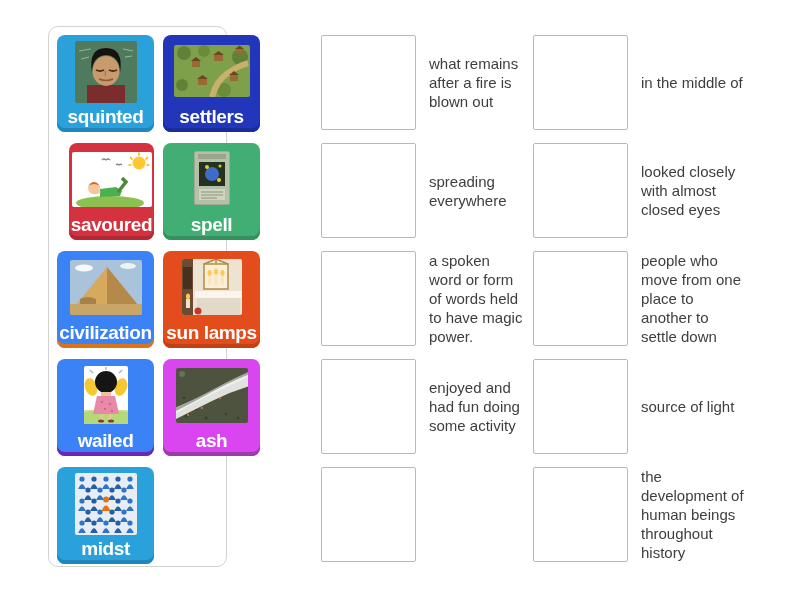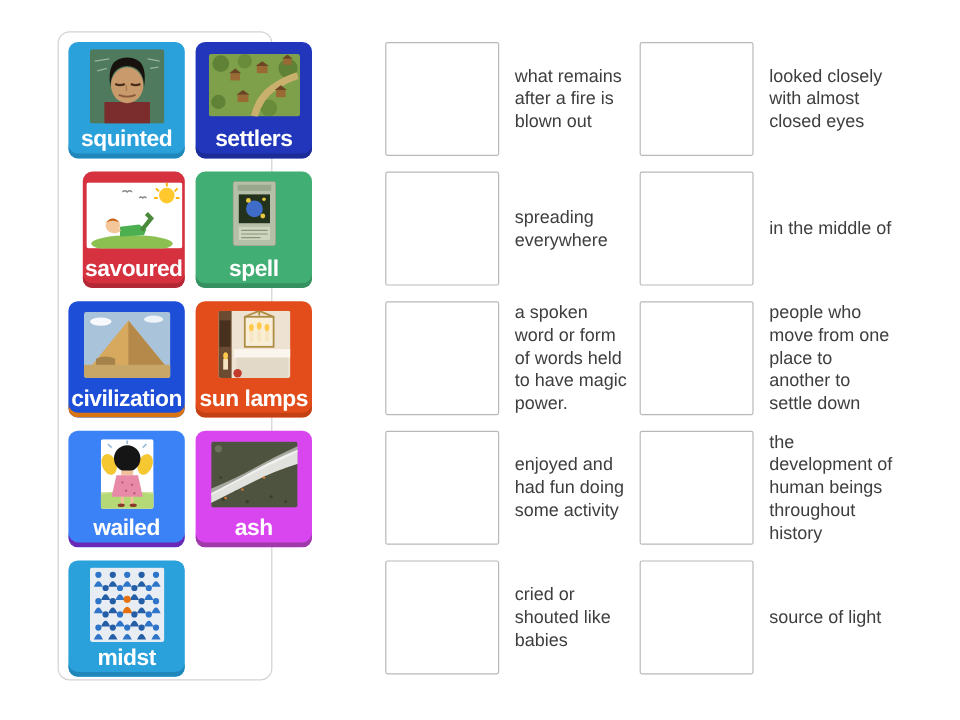--- a/index.html
+++ b/index.html
@@ -118,21 +118,21 @@
             <g stroke="#8a9478" stroke-width="1">
                 <line x1="7" y1="41" x2="29" y2="41"></line>
             <line x1="7" y1="44" x2="29" y2="44"></line>
                 <line x1="7" y1="47" x2="23" y2="47"></line>
               </g>
           </svg>
         </div>
         <span class="card-label">spell</span>
       </div>
 
-      <div class="card" style="background: #1d4ed8; box-shadow: rgb(217, 118, 19) 0px -4px 0px inset;">
+      <div class="card" style="background: #3b82f6; box-shadow: rgb(217, 118, 19) 0px -4px 0px inset;">
         <div class="card-img" style="top:9px">
           <svg width="72" height="55" viewBox="0 0 72 55">
             <rect width="72" height="55" fill="#a9c3da"></rect>
             <ellipse cx="14" cy="8" rx="9" ry="3.5" fill="#ffffff" opacity="0.9"></ellipse>
             <ellipse cx="58" cy="6" rx="8" ry="3" fill="#ffffff" opacity="0.8"></ellipse>
             <polygon points="37,7 68,45 6,45" fill="#d6a95e"></polygon>
             <polygon points="37,7 68,45 37,45" fill="#b5894a"></polygon>
             <rect y="44" width="72" height="11" fill="#c8a668"></rect>
             <path d="M10 44 h16 v-5 q-8 -4 -16 0 z" fill="#a5824a"></path>
           </svg>
@@ -286,40 +286,39 @@
     <div class="match-row">
       <div class="drop-box"></div>
       <div class="def-text">a spoken word or form of words held to have magic power.</div>
     </div>
     <div class="match-row">
       <div class="drop-box"></div>
       <div class="def-text">enjoyed and had fun doing some activity</div>
     </div>
     <div class="match-row">
       <div class="drop-box"></div>
-      <div class="def-text">cried or shouted like babies</div>
     </div>
   </div>
 
   <div class="match-col col-right">
     <div class="match-row">
       <div class="drop-box"></div>
+      <div class="def-text">in the middle of</div>
+    </div>
+    <div class="match-row">
+      <div class="drop-box"></div>
       <div class="def-text">looked closely with almost closed eyes</div>
     </div>
     <div class="match-row">
       <div class="drop-box"></div>
-      <div class="def-text">in the middle of</div>
-    </div>
-    <div class="match-row">
-      <div class="drop-box"></div>
       <div class="def-text">people who move from one place to another to settle down</div>
     </div>
     <div class="match-row">
       <div class="drop-box"></div>
+      <div class="def-text">source of light</div>
+    </div>
+    <div class="match-row">
+      <div class="drop-box"></div>
       <div class="def-text">the development of human beings throughout history</div>
     </div>
-    <div class="match-row">
-      <div class="drop-box"></div>
-      <div class="def-text">source of light</div>
-    </div>
   </div>
 
 </div>
 
 </body></html>

